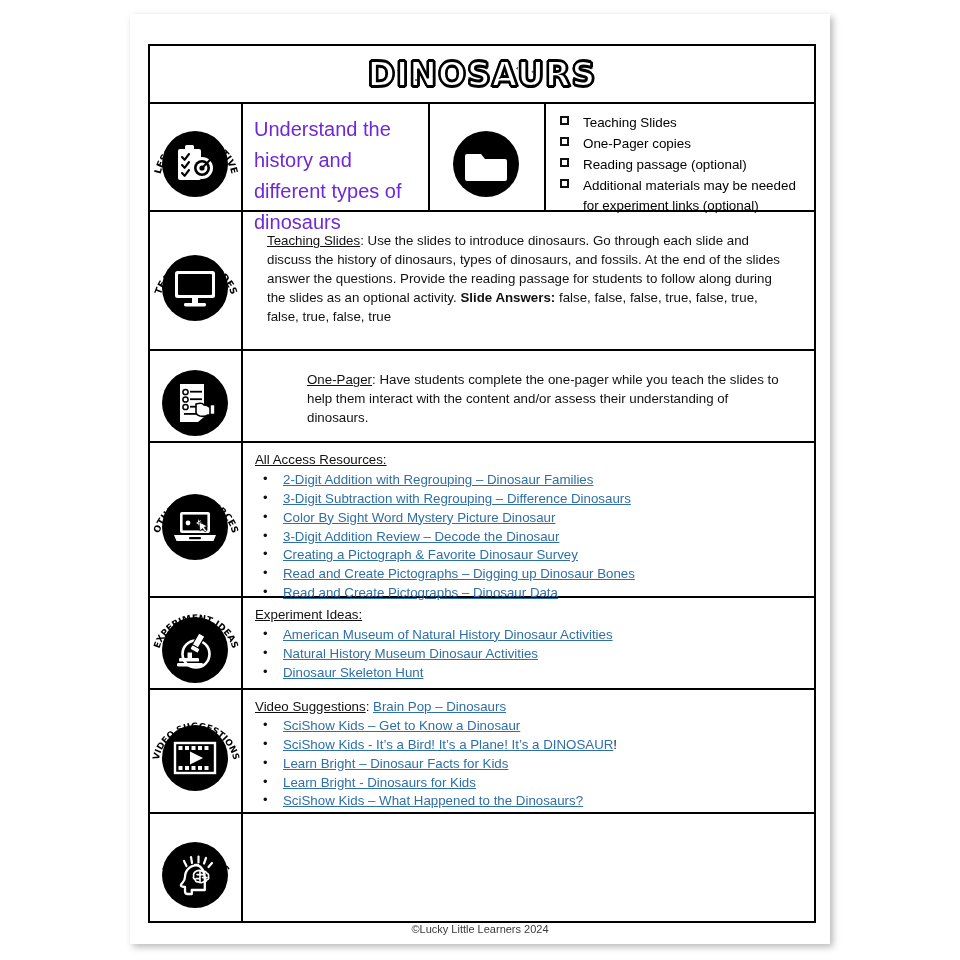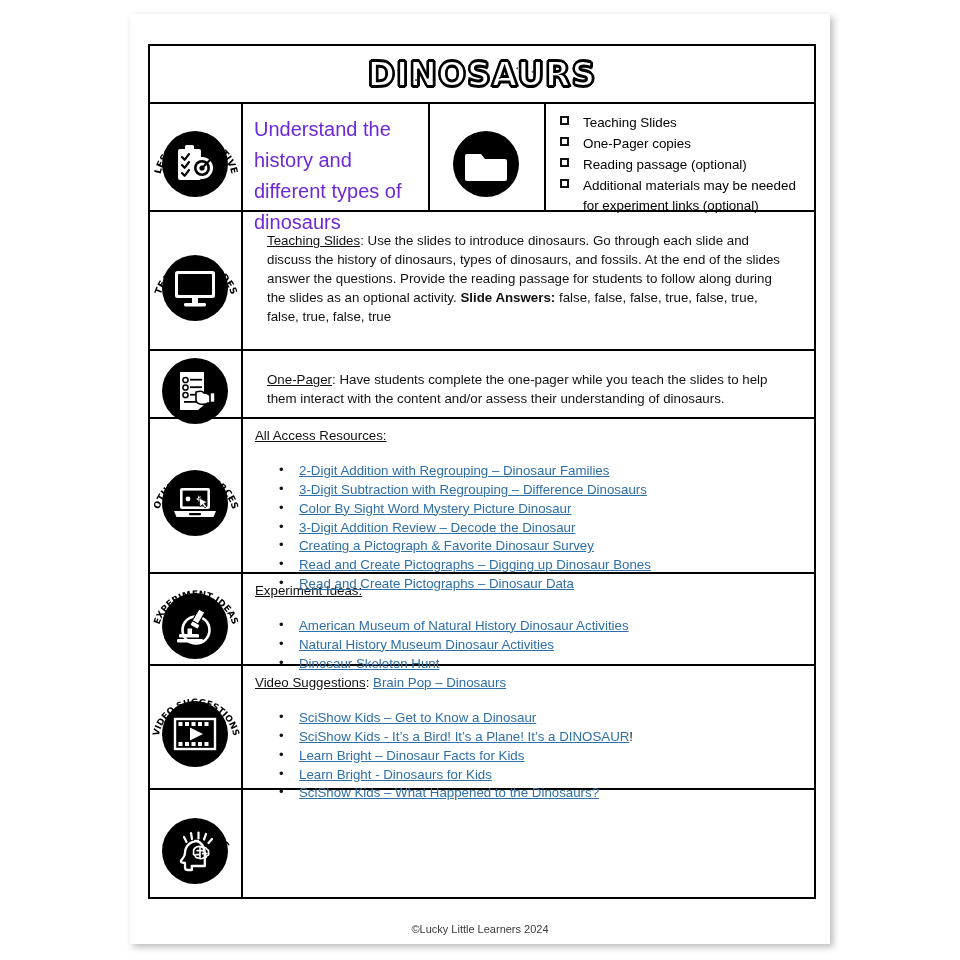--- a/index.html
+++ b/index.html
@@ -148,21 +148,21 @@
   .lead { text-decoration: underline; font-weight: 400; }
   .bold-inline { font-weight: 700; }
   .section-head {
     text-decoration: underline;
     margin: 0 0 1px 0;
   }
   .para { margin: 12px; }
 
   ul.links {
     list-style: none;
-    margin: 16px;
+    margin: 0;
     padding: 0;
   }
   ul.links li {
     position: relative;
     padding-left: 28px;
     line-height: 1.42;
   }
   ul.links li::before {
     content: "\2022";
     position: absolute;
@@ -226,21 +226,21 @@
   .objective-cell {
     flex: 0 0 185px;
     width: 185px;
     box-sizing: border-box;
     padding: 10px 10px 8px 11px;
   }
 
   
   #row-objective  { height: 108px; }
   #row-slides     { height: 139px; }
-  #row-onepager   { height: 68px; }
+  #row-onepager   { height: 92px; gap: 40px; }
   #row-resources  { height: 155px; }
   #row-experiment { height: 92px; }
   #row-video      { height: 124px; }
   #row-extensions { height: 107px; }
 
   
   #footer-credit {
     position: absolute;
     left: 0;
     right: 0;

